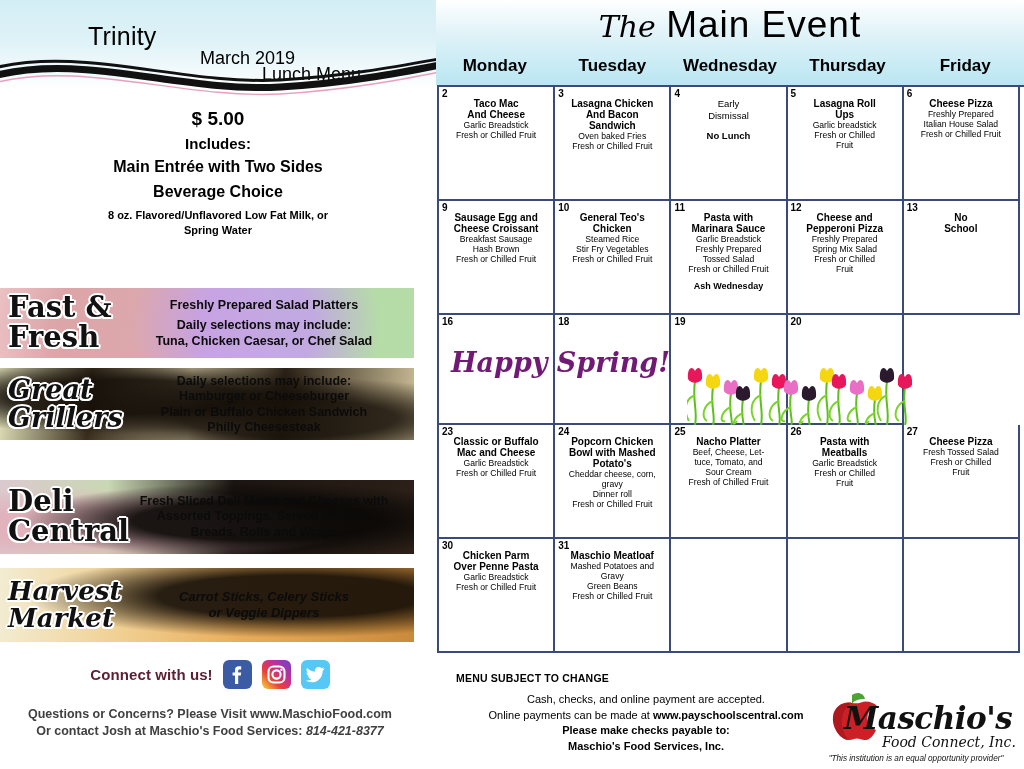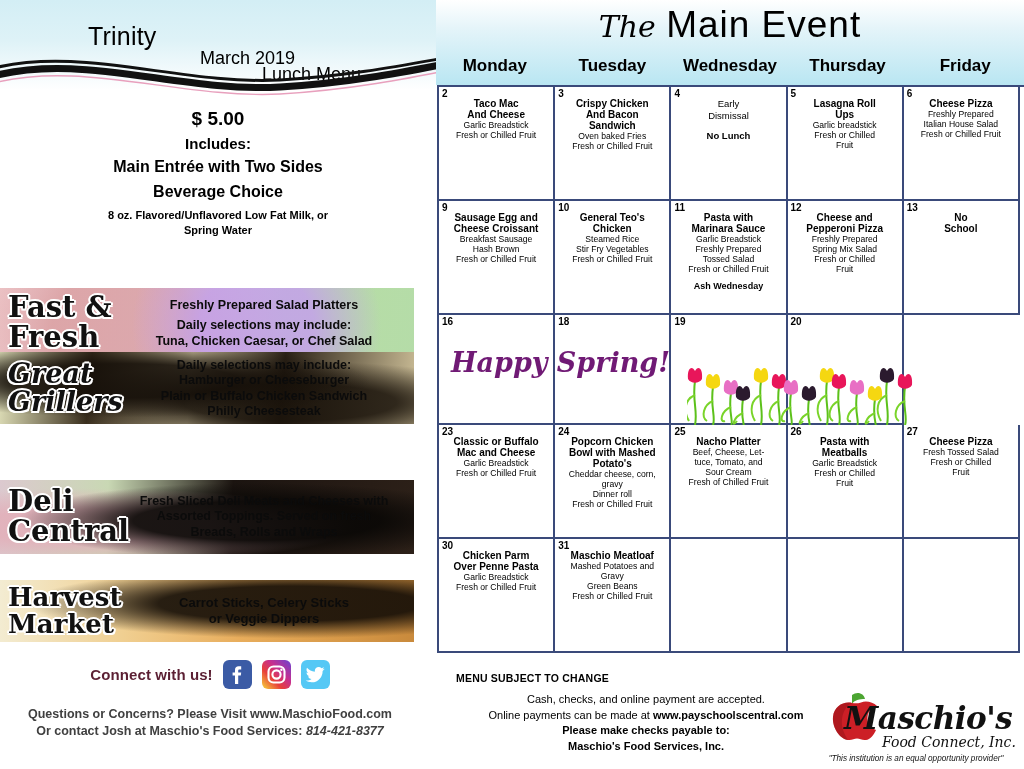--- a/index.html
+++ b/index.html
@@ -58,42 +58,43 @@
   #band-fast{top:288px;height:70px;
     background:
       radial-gradient(circle at 62% 55%, rgba(196,160,236,.85) 0 22%, rgba(196,160,236,0) 48%),
       radial-gradient(circle at 30% 70%, rgba(214,150,150,.75) 0 25%, rgba(214,150,150,0) 55%),
       radial-gradient(circle at 88% 35%, rgba(168,214,150,.75) 0 22%, rgba(168,214,150,0) 52%),
       linear-gradient(100deg,#f2cfd2 0%,#eddcf0 35%,#e8f0cf 68%,#daeedd 100%);
   }
   #band-fast .band-label{font-family:"DejaVu Serif",serif;font-weight:bold;font-size:29px;}
   #band-fast .band-desc{font-size:12.5px;}
 
-  #band-grill{top:352px;height:72px;
+  #band-grill{top:368px;height:72px;
     background:
       radial-gradient(ellipse at 30% 40%, rgba(20,14,8,.88) 0 28%, rgba(20,14,8,0) 60%),
       radial-gradient(ellipse at 70% 70%, rgba(25,18,10,.85) 0 26%, rgba(25,18,10,0) 58%),
       linear-gradient(95deg,#e2e2bb 0%,#3a2f1e 22%,#d8cba6 46%,#2a2116 68%,#c9bb95 100%);
   }
   #band-grill .band-label{font-family:"DejaVu Serif",serif;font-style:italic;font-weight:bold;font-size:27px;}
   #band-grill .band-desc{font-size:12.5px;}
 
   #band-deli{top:480px;height:74px;
     background:
       radial-gradient(ellipse at 62% 55%, rgba(10,8,6,.92) 0 34%, rgba(10,8,6,0) 66%),
       radial-gradient(ellipse at 22% 62%, rgba(226,176,186,.9) 0 26%, rgba(226,176,186,0) 58%),
       linear-gradient(92deg,#dcc9cf 0%,#c9d8b4 26%,#1b1410 56%,#241a14 78%,#2c2018 100%);
   }
   #band-deli .band-label{font-family:"DejaVu Serif",serif;font-weight:bold;font-size:29px;}
   #band-deli .band-desc{font-size:12.5px;}
 
-  #band-harvest{top:580px;height:62px;
+  #band-harvest{top:568px;height:74px;
     background:
       radial-gradient(ellipse at 70% 38%, rgba(18,12,6,.9) 0 32%, rgba(18,12,6,0) 64%),
       linear-gradient(92deg,#f3ecd2 0%,#f0cf91 30%,#e8ad5c 58%,#d99b4a 80%,#c98a3c 100%);
+    font-style: italic;
   }
   #band-harvest .band-label{font-family:"DejaVu Serif",serif;font-weight:bold;font-size:26px;}
   #band-harvest .band-desc{font-size:13px;}
 
   
   .connect-row{position:absolute;left:0;top:660px;width:420px;display:flex;align-items:center;justify-content:center;gap:10px;}
   .connect-label{font-size:15px;font-weight:bold;color:#5b1f33;letter-spacing:.1px;}
   .soc{width:29px;height:29px;border-radius:6px;display:inline-block;position:relative;}
   .soc-fb{background:#3b5ba5;}
   .soc-ig{background:linear-gradient(45deg,#f5c33b 5%,#e8403a 35%,#c62f8f 62%,#7b3fc4 92%);}
@@ -280,21 +281,21 @@
             <div class="items">
               <div class="itm e">Taco Mac</div>
               <div class="itm e">And Cheese</div>
               <div class="itm ">Garlic Breadstick</div>
               <div class="itm ">Fresh or Chilled Fruit</div>
             </div>
           </div>
           <div class="cell">
             <div class="daynum">3</div>
             <div class="items">
-              <div class="itm e">Crispy Chicken</div>
+              <div class="itm e">Lasagna Chicken</div>
               <div class="itm e">And Bacon</div>
               <div class="itm e">Sandwich</div>
               <div class="itm ">Oven baked Fries</div>
               <div class="itm ">Fresh or Chilled Fruit</div>
             </div>
           </div>
           <div class="cell">
             <div class="daynum">4</div>
             <div class="items">
               <div class="itm plain">Early</div>

